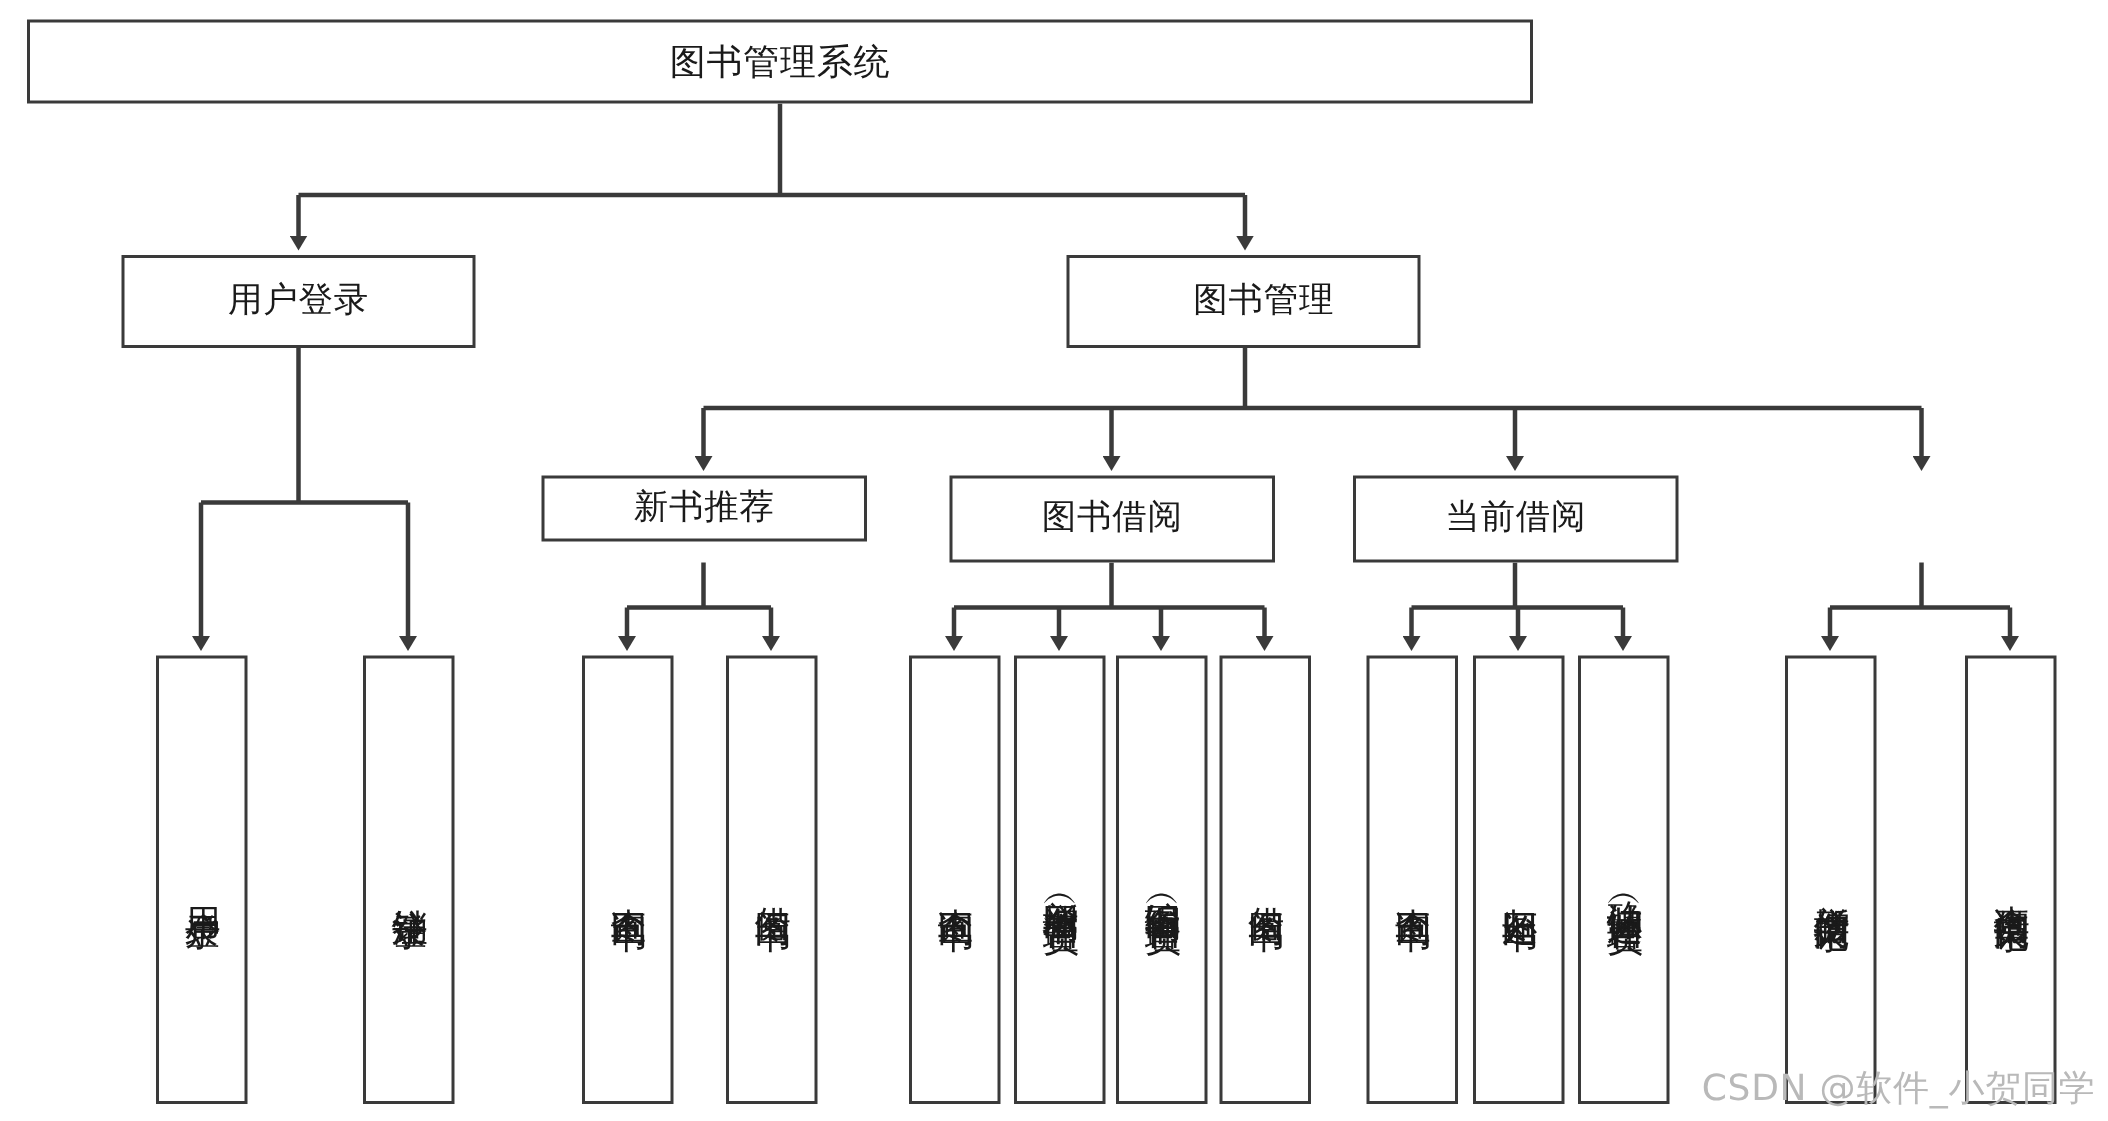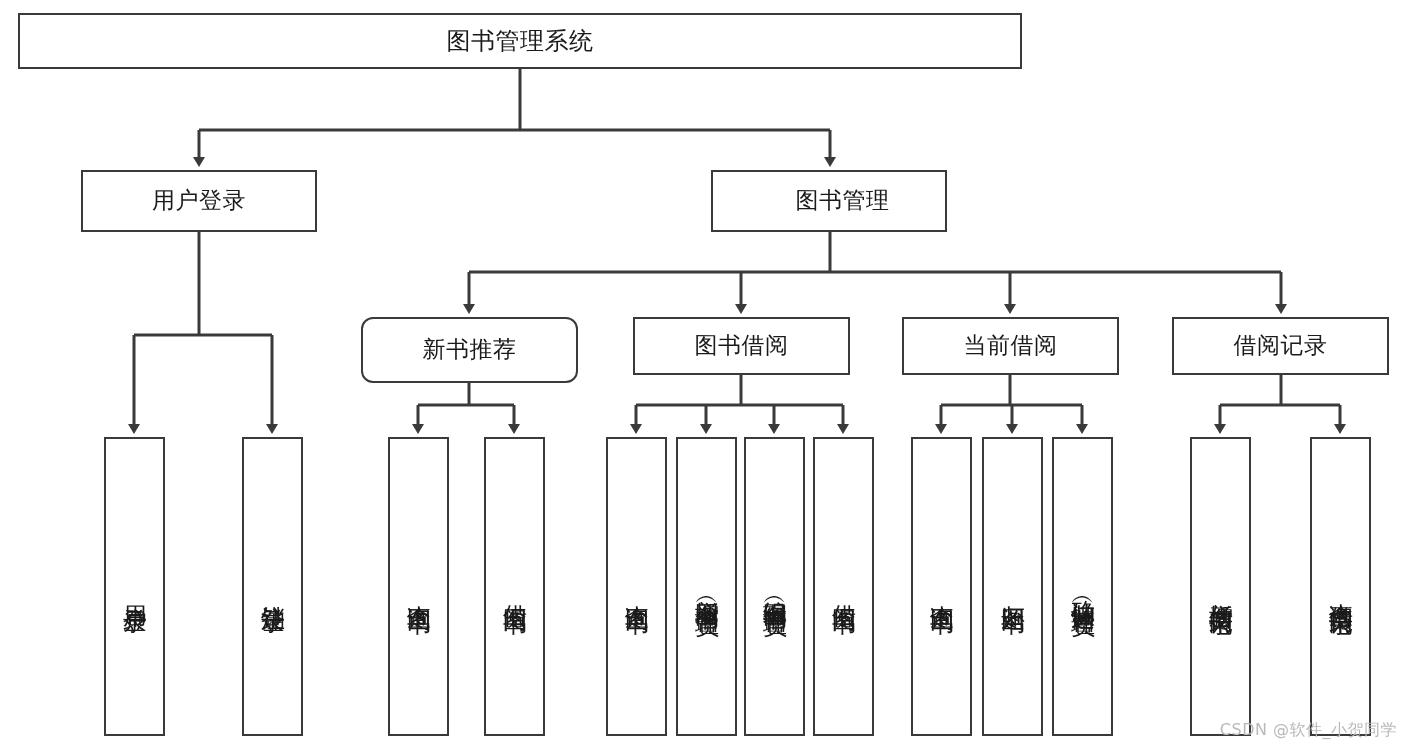--- a/index.html
+++ b/index.html
@@ -58,21 +58,21 @@
     text-orientation: upright;
     font-size: 24px;
     line-height: 1.05;
     letter-spacing: 2px;
     max-height: 280px;
   }
   .watermark {
     position: absolute;
     right: 8px;
     bottom: 6px;
-    font-size: 16px;
+    font-size: 24px;
     color: #b9b9b9;
     white-space: nowrap;
     letter-spacing: 0.5px;
   }
 </style>
 </head>
 <body>
 
 <div id="canvas">
 
@@ -131,35 +131,32 @@
   </div>
 
   <div class="node horizontal" style="left:81px; top:170px; width:236px; height:62px;">
     <span class="node-label">用户登录</span>
   </div>
 
   <div class="node horizontal" style="left:711px; top:170px; width:236px; height:62px;padding-left:27px;">
     <span class="node-label">图书管理</span>
   </div>
 
-  <div class="node horizontal" style="left:361px; top:317px; width:217px; height:66px;border-radius:12px;">
+  <div class="node horizontal" style="left:361px; top:317px; width:217px; height:44px;">
     <span class="node-label">新书推荐</span>
   </div>
 
   <div class="node horizontal" style="left:902px; top:317px; width:217px; height:58px;">
     <span class="node-label">当前借阅</span>
   </div>
 
   <div class="node horizontal" style="left:633px; top:317px; width:217px; height:58px;">
     <span class="node-label">图书借阅</span>
   </div>
 
-  <div class="node horizontal" style="left:1172px; top:317px; width:217px; height:58px;">
-    <span class="node-label">借阅记录</span>
-  </div>
 
   <div class="node vertical" style="left:104px; top:437px; width:61px; height:299px;">
     <span class="node-label">用户登录</span>
   </div>
 
   <div class="node vertical" style="left:242px; top:437px; width:61px; height:299px;">
     <span class="node-label">注销登录</span>
   </div>
 
   <div class="node vertical" style="left:388px; top:437px; width:61px; height:299px;">

